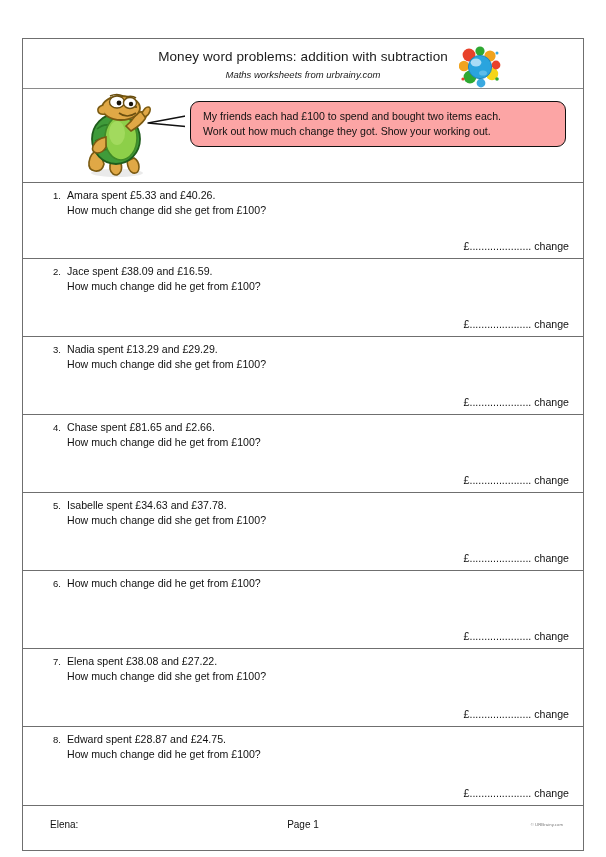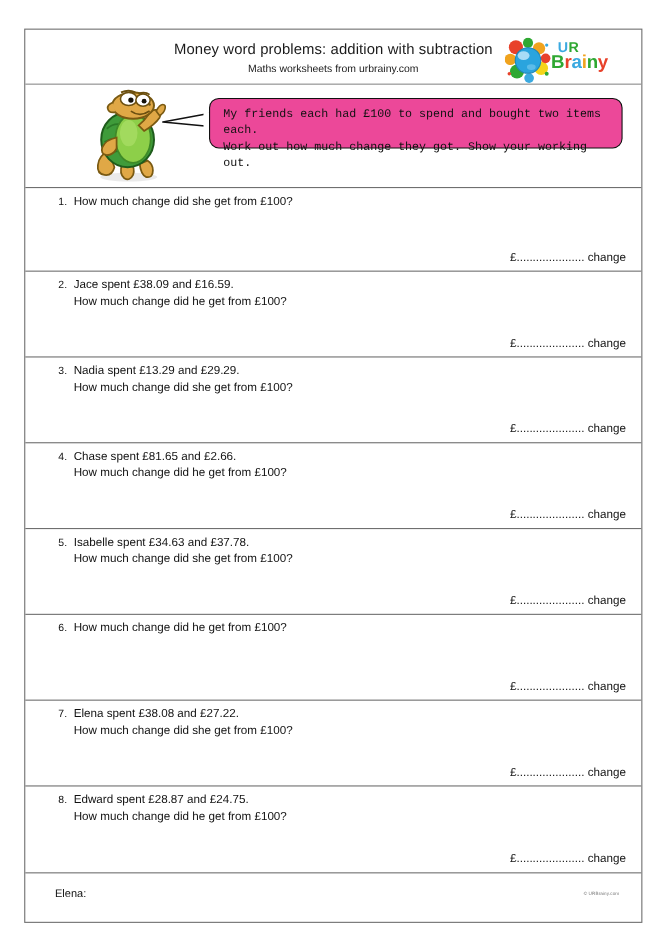--- a/index.html
+++ b/index.html
@@ -13,21 +13,21 @@
     height: 857px;
     font-family: "Liberation Sans", sans-serif;
     color: #000000;
     position: relative;
     overflow: hidden;
   }
 
   
   .page {
     position: absolute;
-    left: 0; top: 4px;
+    left: 0; top: 16px;
     width: 606px;
     height: 752px;
     box-sizing: border-box;
     border-radius: 29px;
   }
   .page-border {
     position: absolute;
     left: 22px;
     top: 22px;
     width: 562px;
@@ -54,20 +54,21 @@
     letter-spacing: .1px;
     color: #1a1a1a;
   }
   .subtitle {
     position: absolute;
     left: 0; top: 30px;
     width: 560px;
     text-align: center;
     font-size: 9.5px;
     color: #1a1a1a;
+    font-style: italic;
   }
 
   
   .logo {
     position: absolute;
     right: 16px;
     top: 4px;
     width: 110px;
     height: 46px;
   }
@@ -129,23 +130,22 @@
     height: 88px;
   }
   .bubble {
     position: absolute;
     left: 167px;
     top: 12px;
     width: 376px;
     height: 46px;
     border: 1.4px solid #111;
     border-radius: 9px;
-    background: #ec4899;
+    background: #fca5a5;
     box-sizing: border-box;
-    font-family: Liberation Mono, monospace;
   }
   .bubble-text {
     position: absolute;
     left: 12px;
     top: 7px;
     width: 354px;
     font-size: 10.6px;
     line-height: 15px;
     color: #111;
   }
@@ -262,24 +262,20 @@
           <circle cx="22" cy="37" r="4.4" fill="#3aa9e0"></circle>
           <circle cx="21" cy="21" r="11.6" fill="#2aa4de"></circle>
           <circle cx="21" cy="21" r="11.6" fill="none" stroke="#1f86b8" stroke-width="1"></circle>
           <ellipse cx="17" cy="16.5" rx="5.4" ry="4" fill="#bfe6fa" opacity=".85"></ellipse>
           <ellipse cx="24" cy="27" rx="4" ry="2.6" fill="#7fcdf0" opacity=".6"></ellipse>
           <circle cx="38" cy="33" r="1.8" fill="#2fa832"></circle>
           <circle cx="4" cy="33" r="1.6" fill="#e8412a"></circle>
           <circle cx="38" cy="7" r="1.5" fill="#3aa9e0"></circle>
         </svg>
       </div>
-      <div class="logo-text">
-        <span class="logo-ur"><span class="lc-u">U</span><span class="lc-rr">R</span></span>
-        <span class="logo-brainy"><span class="lc-b">B</span><span class="lc-r">r</span><span class="lc-a">a</span><span class="lc-i">i</span><span class="lc-n">n</span><span class="lc-y">y</span></span>
-      </div>
     </div>
   </div>
 
   <div class="hrule top"></div>
 
   <div class="intro">
 
     <div class="turtle">
       <svg viewBox="0 0 92 88" width="92" height="88" aria-hidden="true">
         <ellipse cx="44" cy="82" rx="26" ry="4" fill="#d9d9d9" opacity=".55"></ellipse>
@@ -327,20 +323,21 @@
         <div>Work out how much change they got. Show your working out.</div>
       </div>
     </div>
   </div>
 
   <div class="q-list">
 
     <div class="q-row" style="height:76px">
       <div class="q-num">1.</div>
       <div class="q-body">
+        <div>Amara spent £5.33 and £40.26.</div>
         <div>How much change did she get from £100?</div>
       </div>
       <div class="q-answer">£..................... change</div>
     </div>
 
     <div class="q-row" style="height:78px">
       <div class="q-num">2.</div>
       <div class="q-body">
         <div>Jace spent £38.09 and £16.59.</div>
         <div>How much change did he get from £100?</div>
@@ -399,16 +396,17 @@
         <div>How much change did he get from £100?</div>
       </div>
       <div class="q-answer">£..................... change</div>
     </div>
 
   </div>
 
   <div class="footer-rule"></div>
   <div class="footer">
     <div class="f-name">Elena:</div>
+    <div class="f-page">Page 1</div>
     <div class="f-copy">© URBrainy.com</div>
   </div>
 
 </div>
 
 </body></html>

